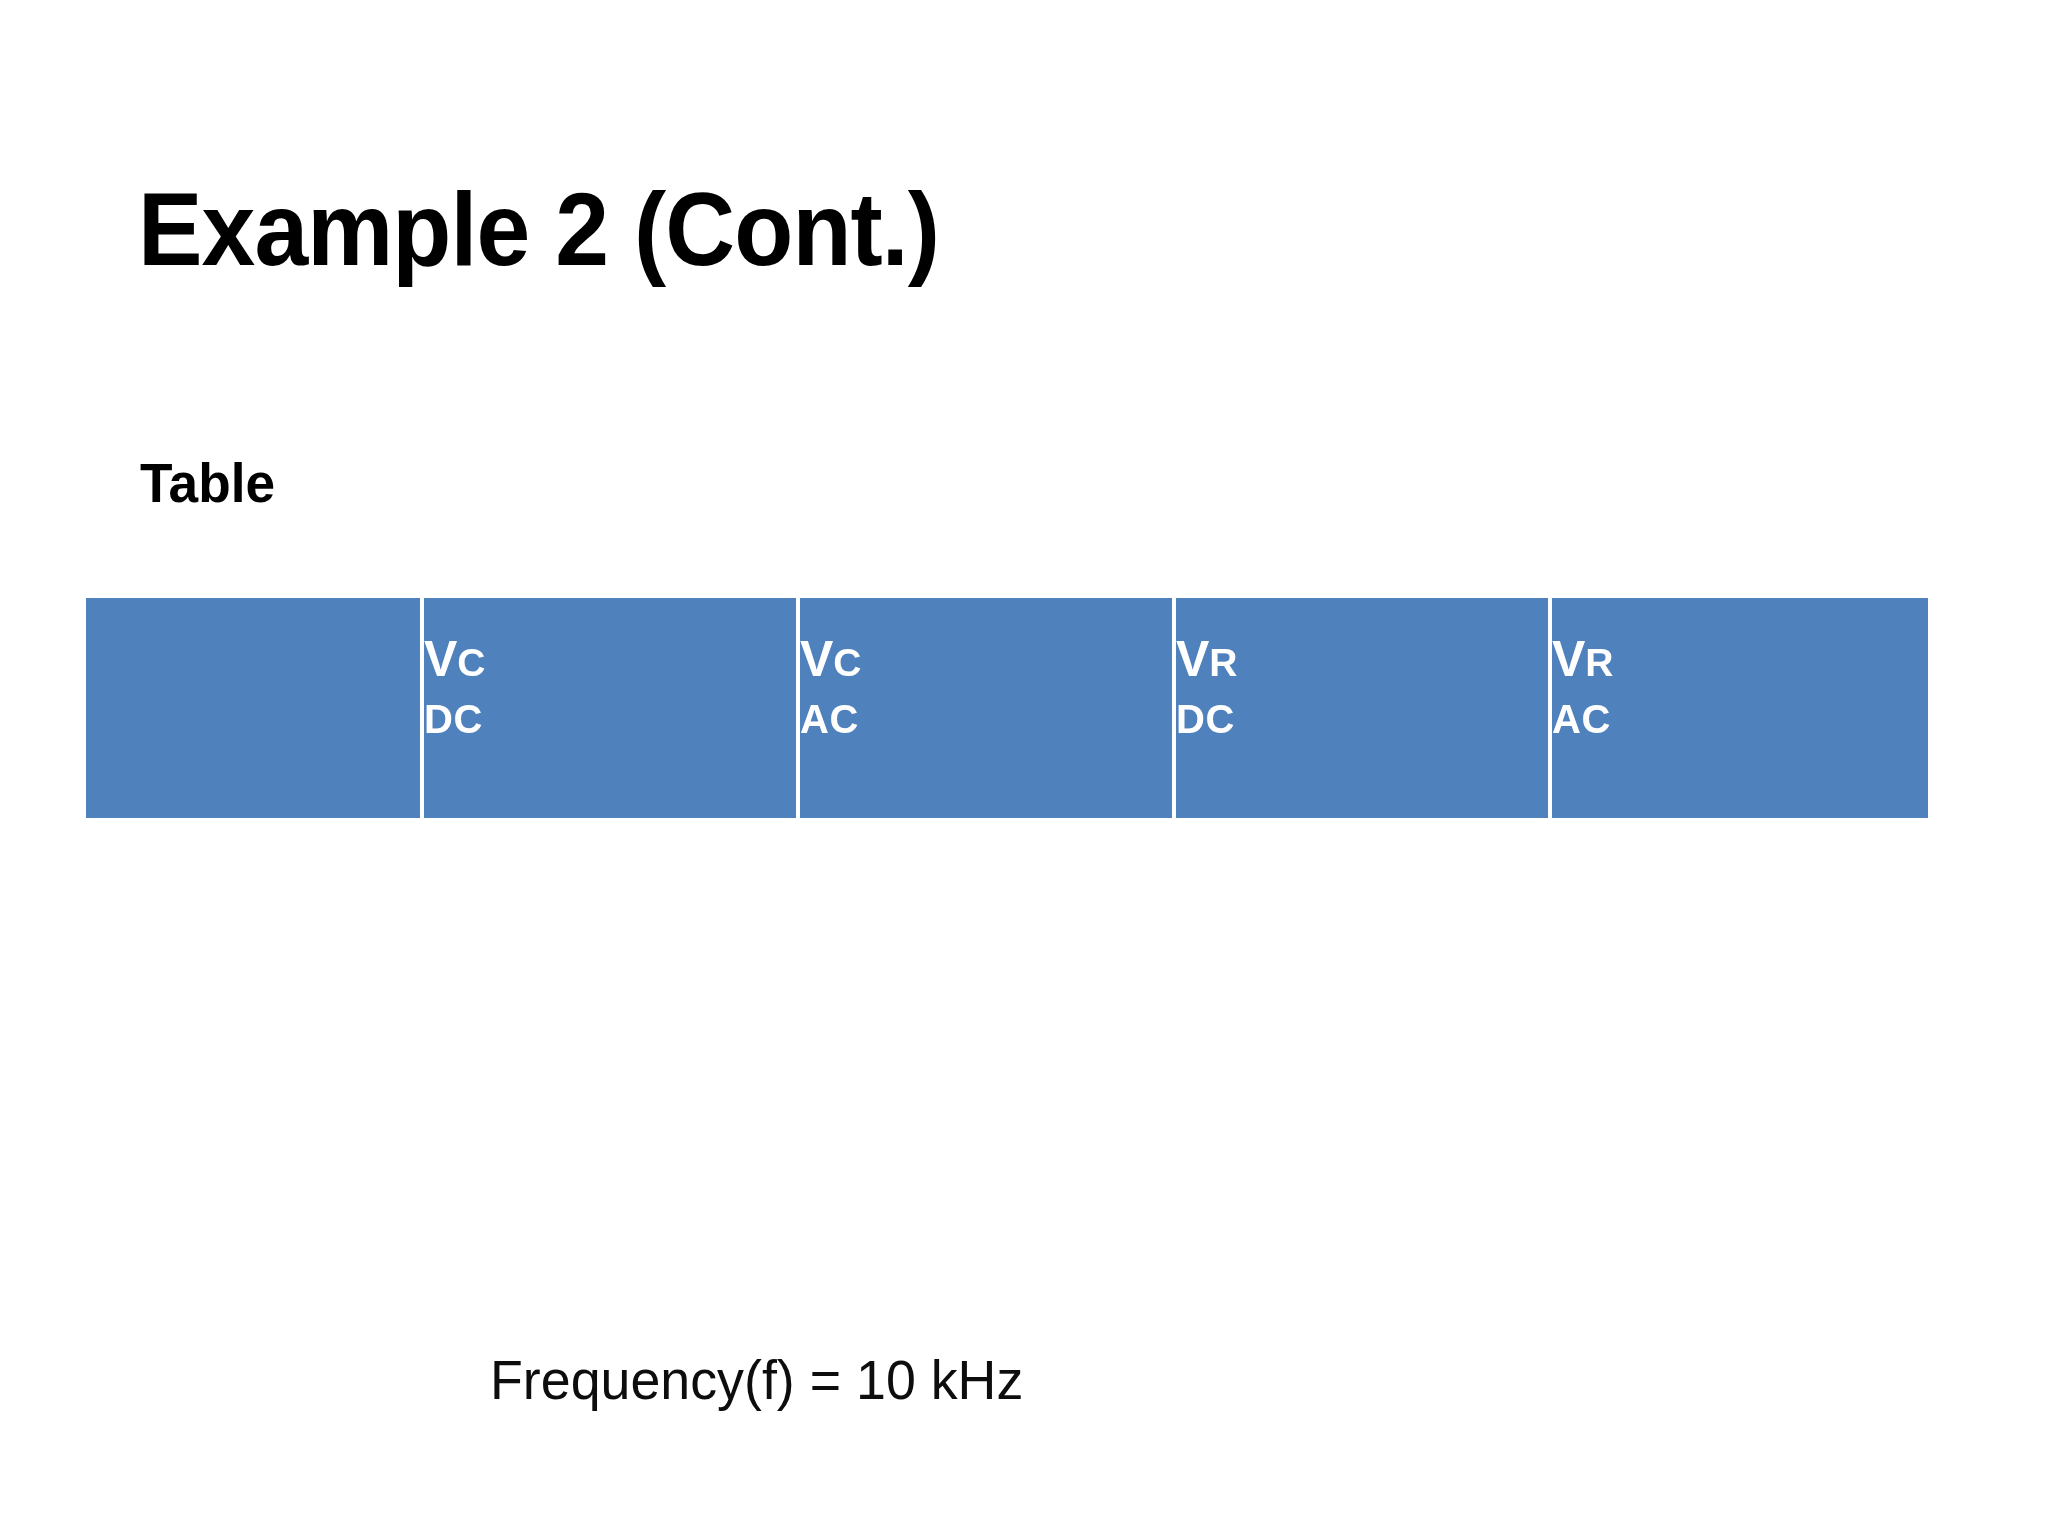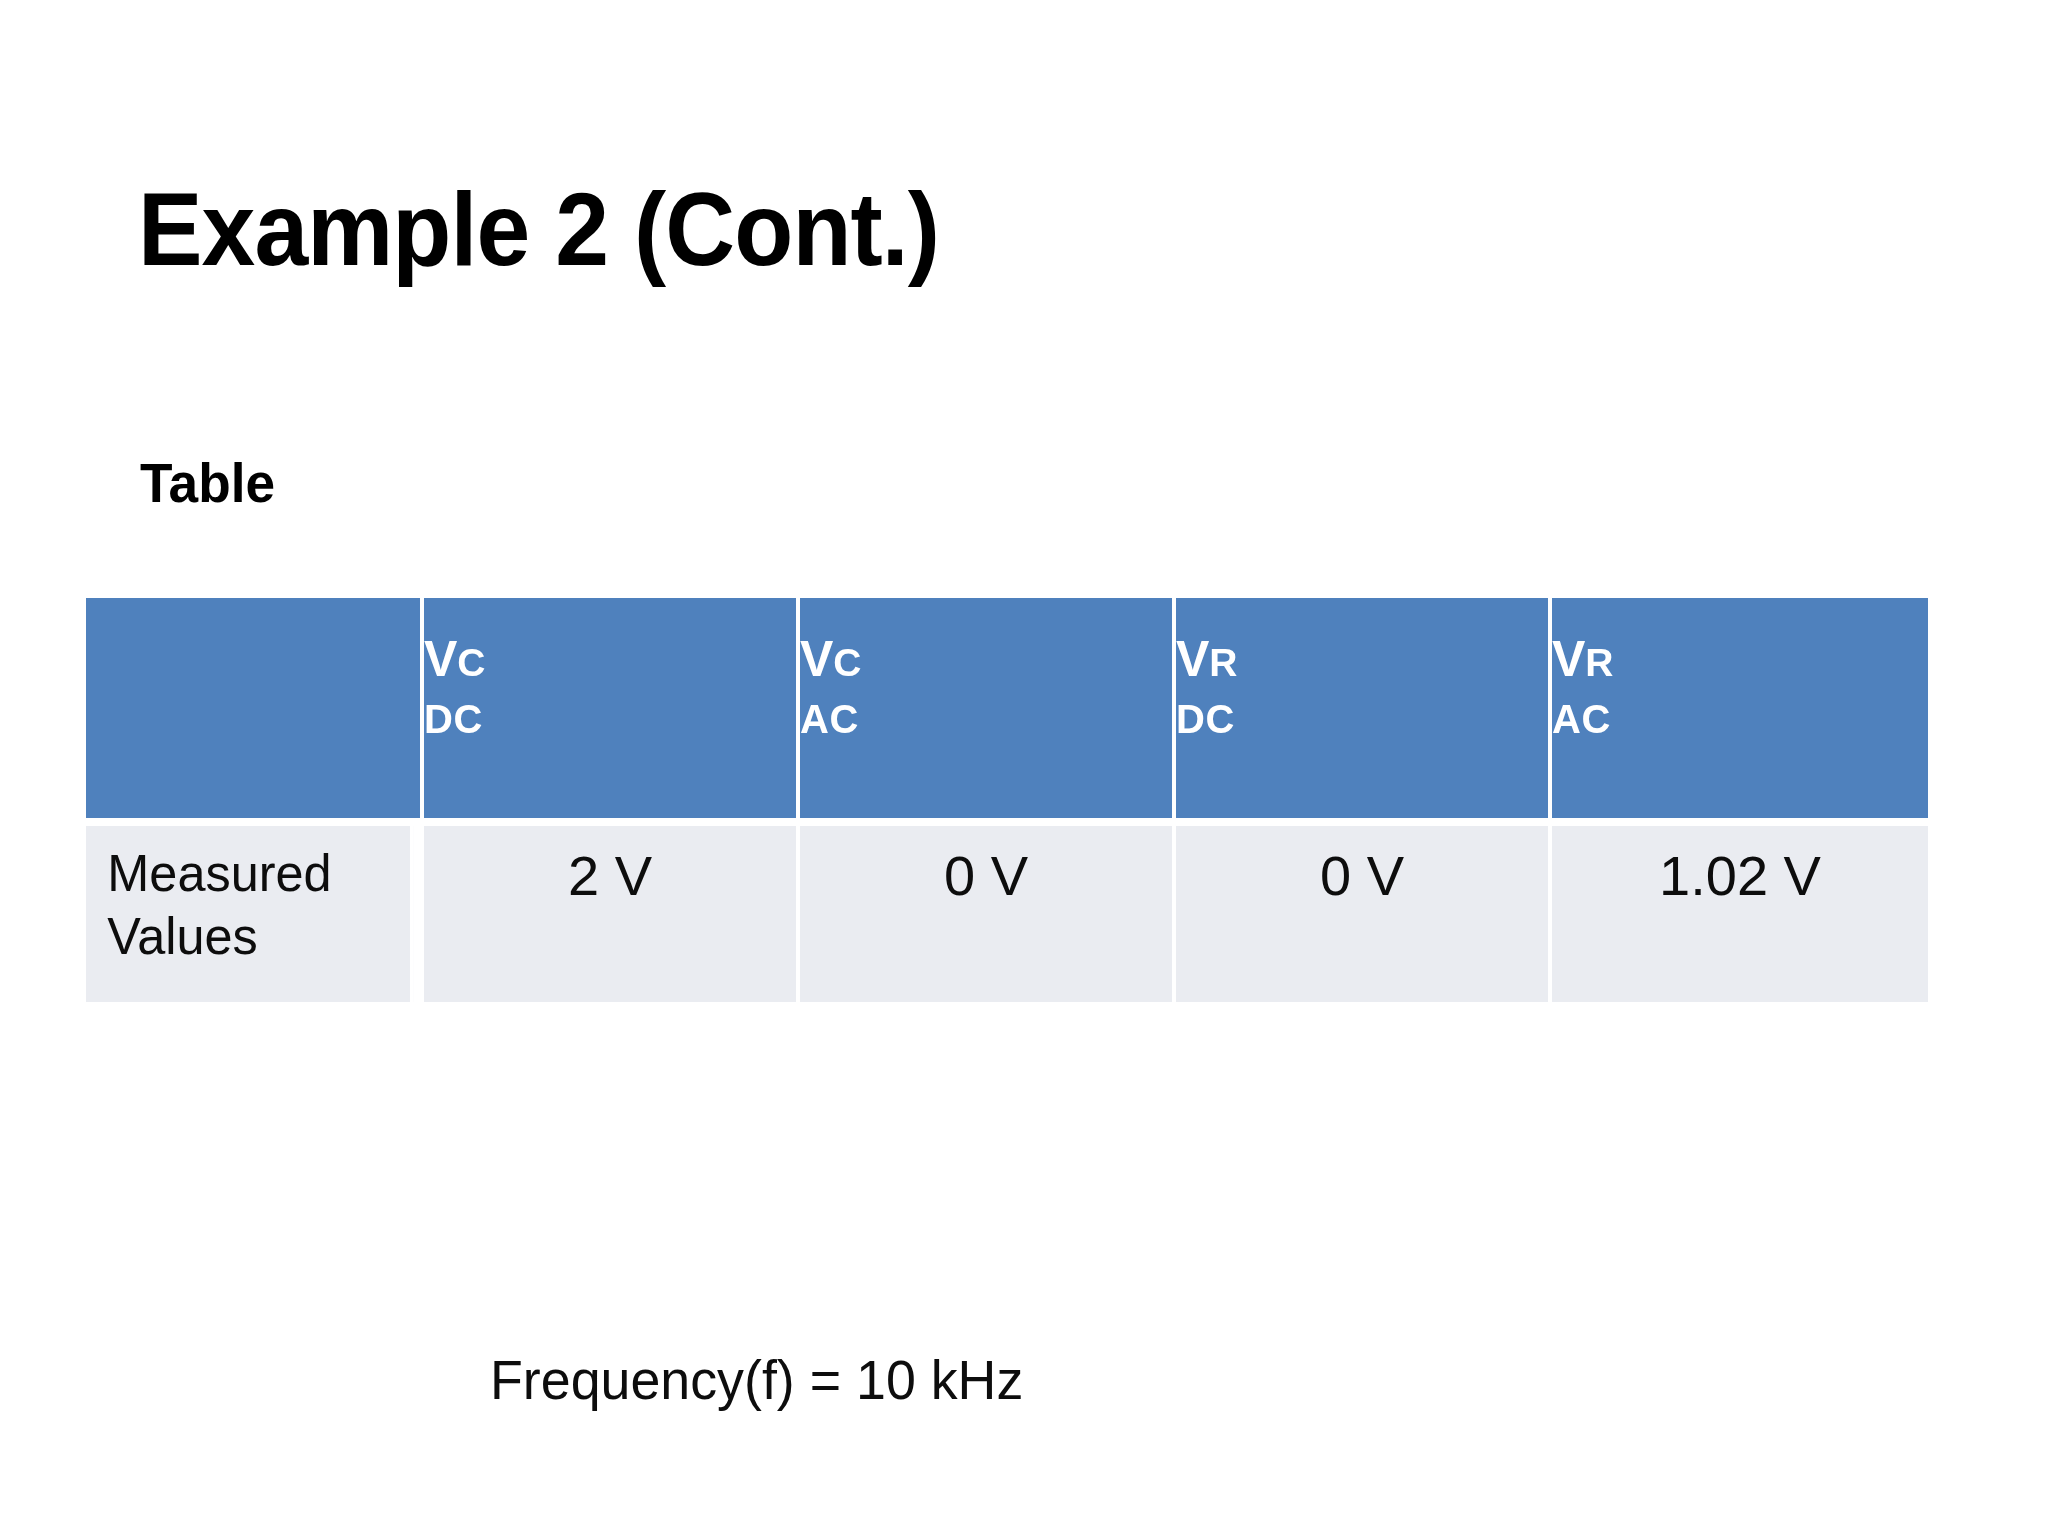--- a/index.html
+++ b/index.html
@@ -216,26 +216,16 @@
   <tbody>
     <tr class="hdr-gutter">
       <td colspan="5"></td>
     </tr>
 
 
     <tr class="gutter-row">
       <td colspan="5"></td>
     </tr>
 
-    <tr class="body-row row-meas">
-      <td class="row-label">
-        <span class="ln">Measured</span>
-        <span class="ln">Values</span>
-      </td>
-      <td class="cell-val">2 V</td>
-      <td class="cell-val">0 V</td>
-      <td class="cell-val">0 V</td>
-      <td class="cell-val">1.02 V</td>
-    </tr>
   </tbody>
 </table>
 
 <div id="table-caption">Frequency(f) = 10 kHz</div>
 
 </body></html>

